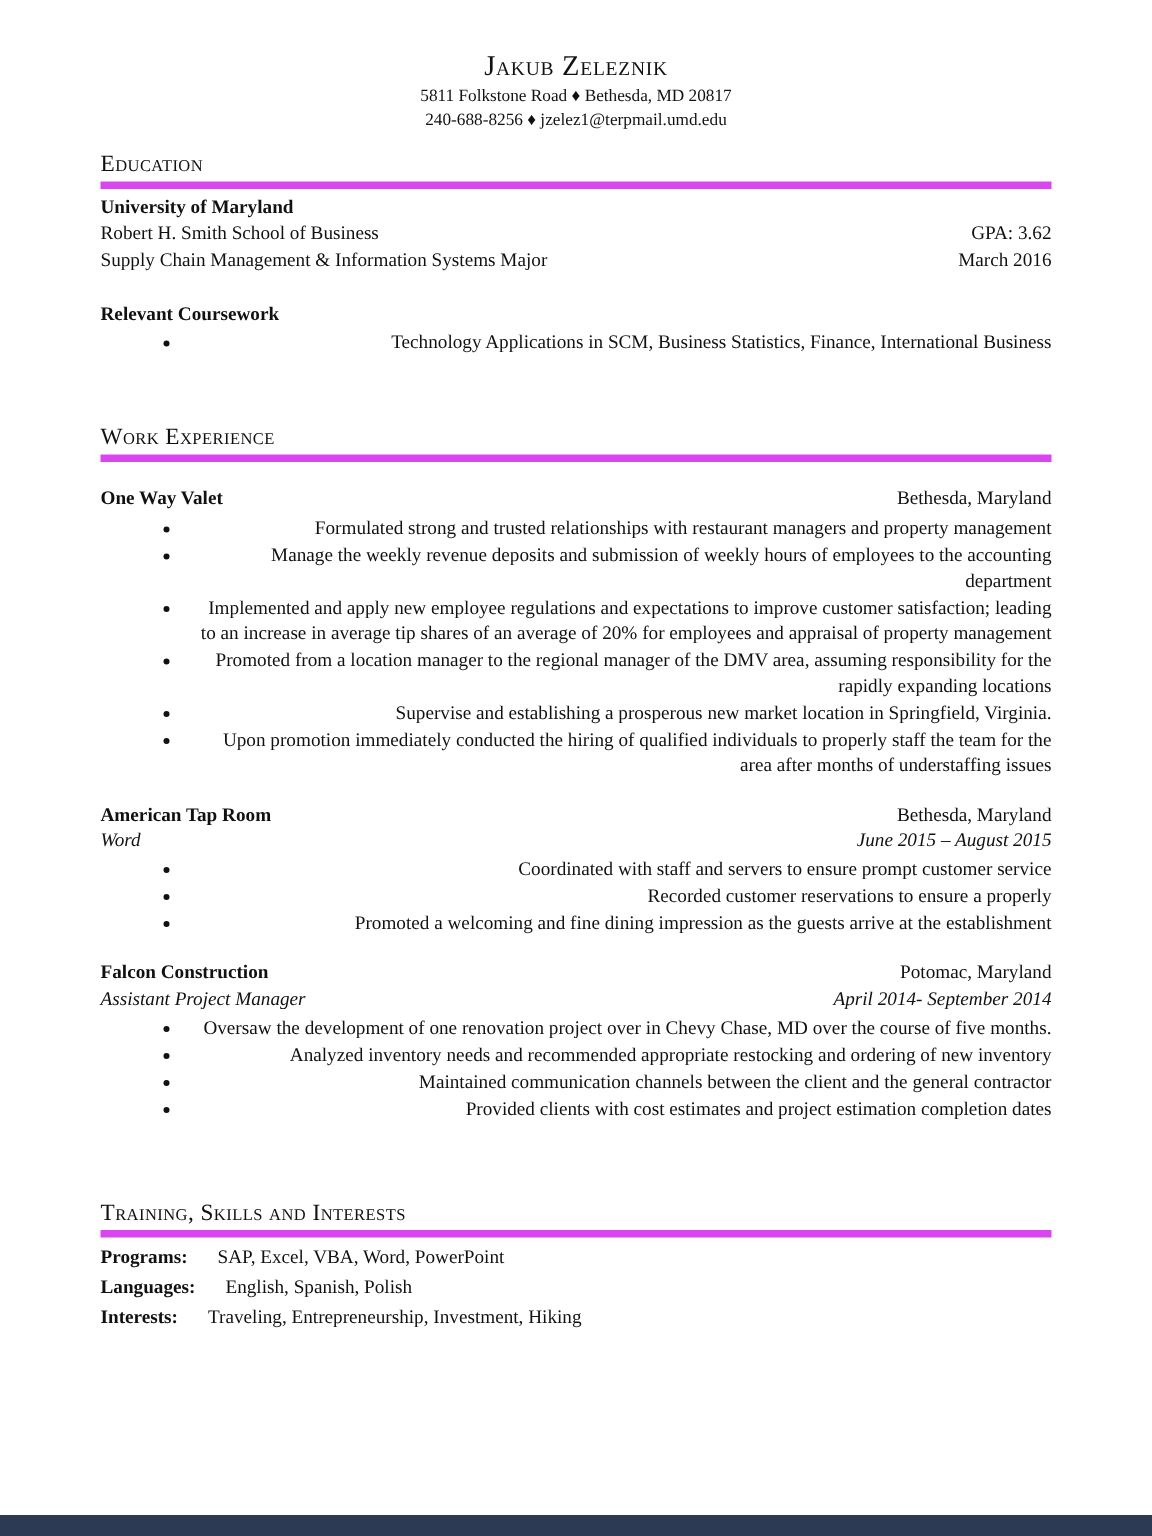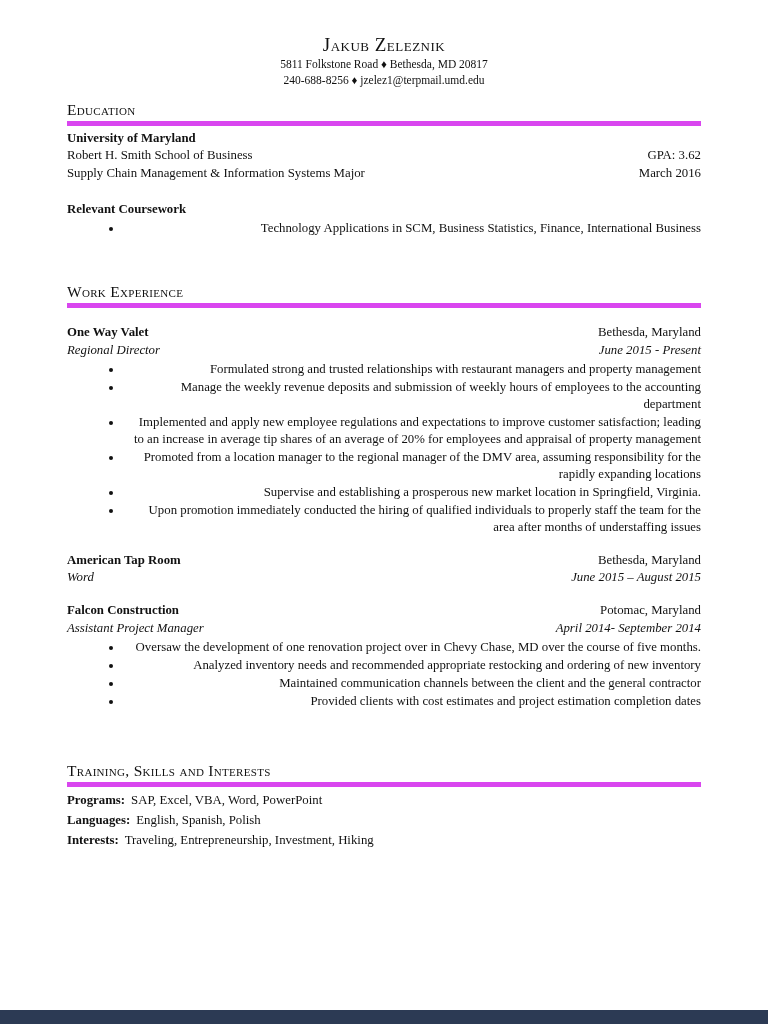--- a/index.html
+++ b/index.html
@@ -49,21 +49,21 @@
     padding-left: 56px;
     font-size: 12.8px;
     line-height: 1.33;
   }
   ul.bullets li { padding-left: 3px; margin-bottom: 1px; text-align: right; }
 
   .job { margin-top: 16px; }
   .job:first-of-type { margin-top: 3px; }
 
   .skills-row { font-size: 12.8px; line-height: 1.55; }
-  .skills-row .label { font-weight: bold; margin-right: 6px; }
+  .skills-row .label { font-weight: bold; margin-right: 20px; }
 
   .footer-bar {
     position: absolute;
     left: 0; right: 0; bottom: 0;
     height: 14px;
     background: #2c3a54;
   }
 </style>
 </head>
 <body>
@@ -97,43 +97,44 @@
   </div>
 
   <div class="sec-work">
     <div class="section-heading">Work Experience</div>
 
     <div class="job">
       <div class="row">
         <span class="bold">One Way Valet</span>
         <span class="right">Bethesda, Maryland</span>
       </div>
-      <div class="row italic">
-        <span>Regional Director</span>
-        <span class="right">June 2015 - Present</span>
-      </div>
       <ul class="bullets">
         <li>Formulated strong and trusted relationships with restaurant managers and property management</li>
         <li>Manage the weekly revenue deposits and submission of weekly hours of employees to the accounting department</li>
         <li>Implemented and apply new employee regulations and expectations to improve customer satisfaction; leading to an increase in average tip shares of an average of 20% for employees and appraisal of property management</li>
         <li>Promoted from a location manager to the regional manager of the DMV area, assuming responsibility for the rapidly expanding locations</li>
         <li>Supervise and establishing a prosperous new market location in Springfield, Virginia.</li>
         <li>Upon promotion immediately conducted the hiring of qualified individuals to properly staff the team for the area after months of understaffing issues</li>
       </ul>
     </div>
 
     <div class="job">
       <div class="row">
         <span class="bold">American Tap Room</span>
         <span class="right">Bethesda, Maryland</span>
       </div>
       <div class="row italic">
         <span>Word</span>
         <span class="right">June 2015 – August 2015</span>
       </div>
+      <ul class="bullets">
+        <li>Coordinated with staff and servers to ensure prompt customer service</li>
+        <li>Recorded customer reservations to ensure a properly</li>
+        <li>Promoted a welcoming and fine dining impression as the guests arrive at the establishment</li>
+      </ul>
     </div>
 
     <div class="job">
       <div class="row">
         <span class="bold">Falcon Construction</span>
         <span class="right">Potomac, Maryland</span>
       </div>
       <div class="row italic">
         <span>Assistant Project Manager</span>
         <span class="right">April 2014- September 2014</span>

